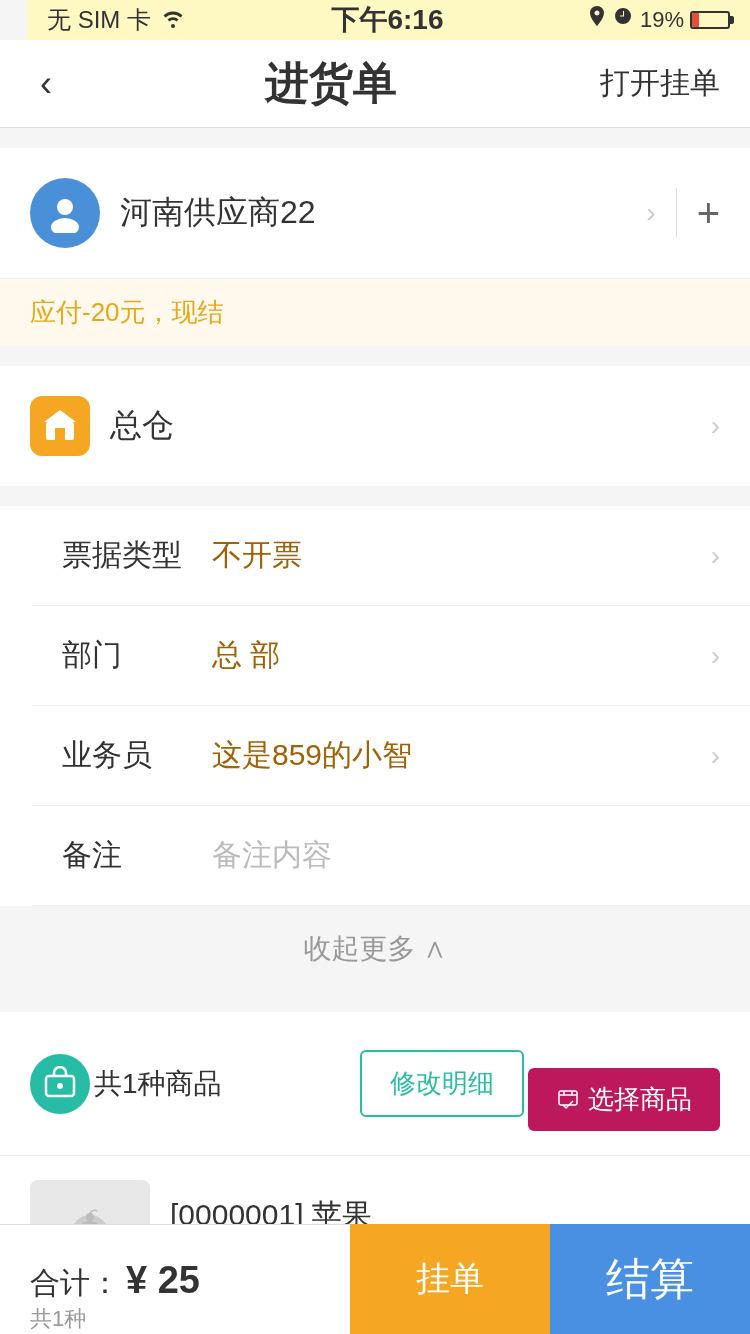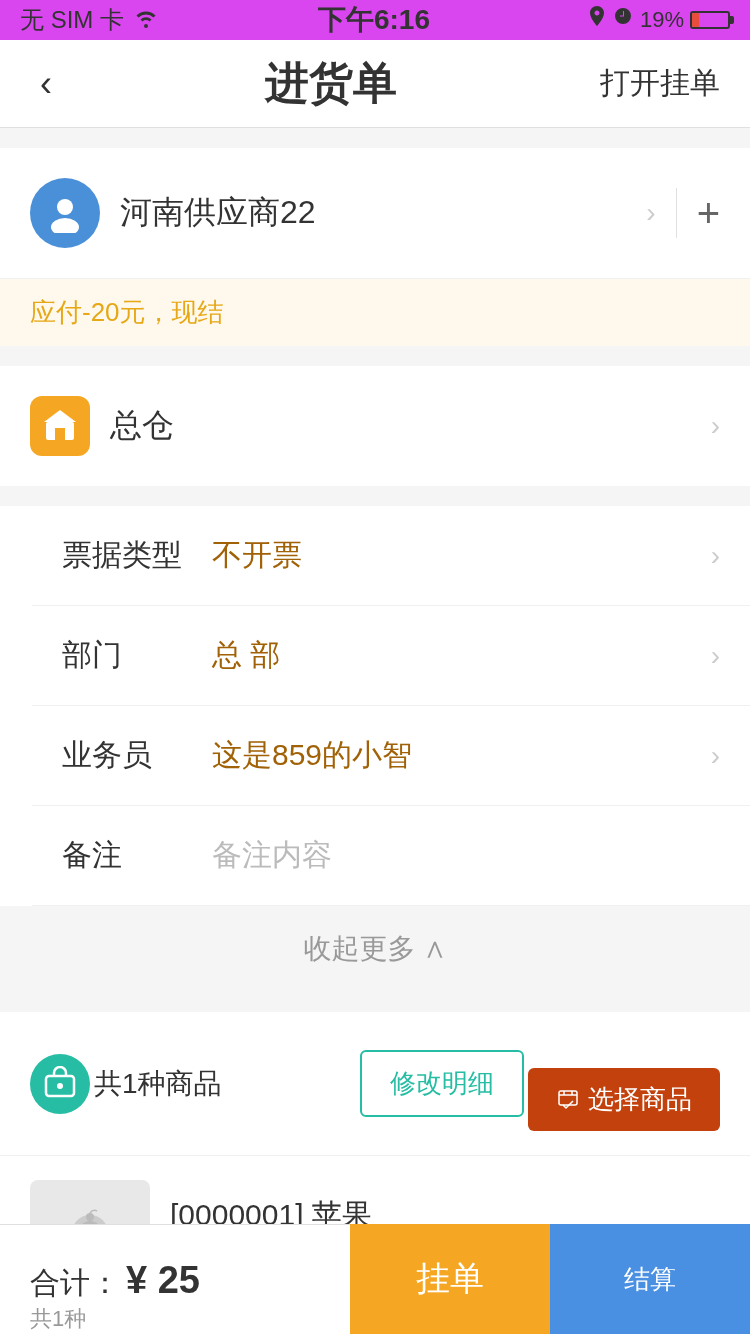--- a/index.html
+++ b/index.html
@@ -9,27 +9,28 @@
       background: #f5f5f5;
       width: 750px;
       min-height: 1334px;
       font-size: 28px;
       color: #333;
     }
 
     
     .status-bar {
       height: 40px;
-      background: #d946ef;
+      background: #fef9c3;
       display: flex;
       align-items: center;
       justify-content: space-between;
       padding: 0 20px;
       font-size: 24px;
       font-weight: 500;
+      margin-left: 27px;
     }
     .status-left { display: flex; align-items: center; gap: 8px; }
     .status-center { font-size: 28px; font-weight: 600; }
     .status-right { display: flex; align-items: center; gap: 6px; font-size: 22px; }
     .battery {
       width: 40px; height: 18px; border: 2px solid #333; border-radius: 3px;
       position: relative; display: inline-flex; align-items: center;
     }
     .battery::after {
       content: ''; position: absolute; right: -6px; top: 50%; transform: translateY(-50%);
@@ -221,21 +222,21 @@
     .btn-outline {
       border: 2px solid #26bda4;
       color: #26bda4;
       background: #fff;
       padding: 14px 28px;
       border-radius: 6px;
       font-size: 26px;
       cursor: pointer;
     }
     .btn-blue {
-      background: #c2410c;
+      background: #be185d;
       color: #fff;
       border: none;
       padding: 14px 28px;
       border-radius: 6px;
       font-size: 26px;
       cursor: pointer;
       display: flex;
       align-items: center;
       gap: 8px;
       margin-top: 32px;
@@ -320,21 +321,21 @@
       cursor: pointer;
       display: flex;
       align-items: center;
       justify-content: center;
     }
     .btn-settle {
       width: 200px;
       height: 110px;
       background: #4a90e2;
       color: #fff;
-      font-size: 26px;
+      font-size: 44px;
       border: none;
       cursor: pointer;
       display: flex;
       align-items: center;
       justify-content: center;
     }
   </style>
 </head>
 <body>
 

